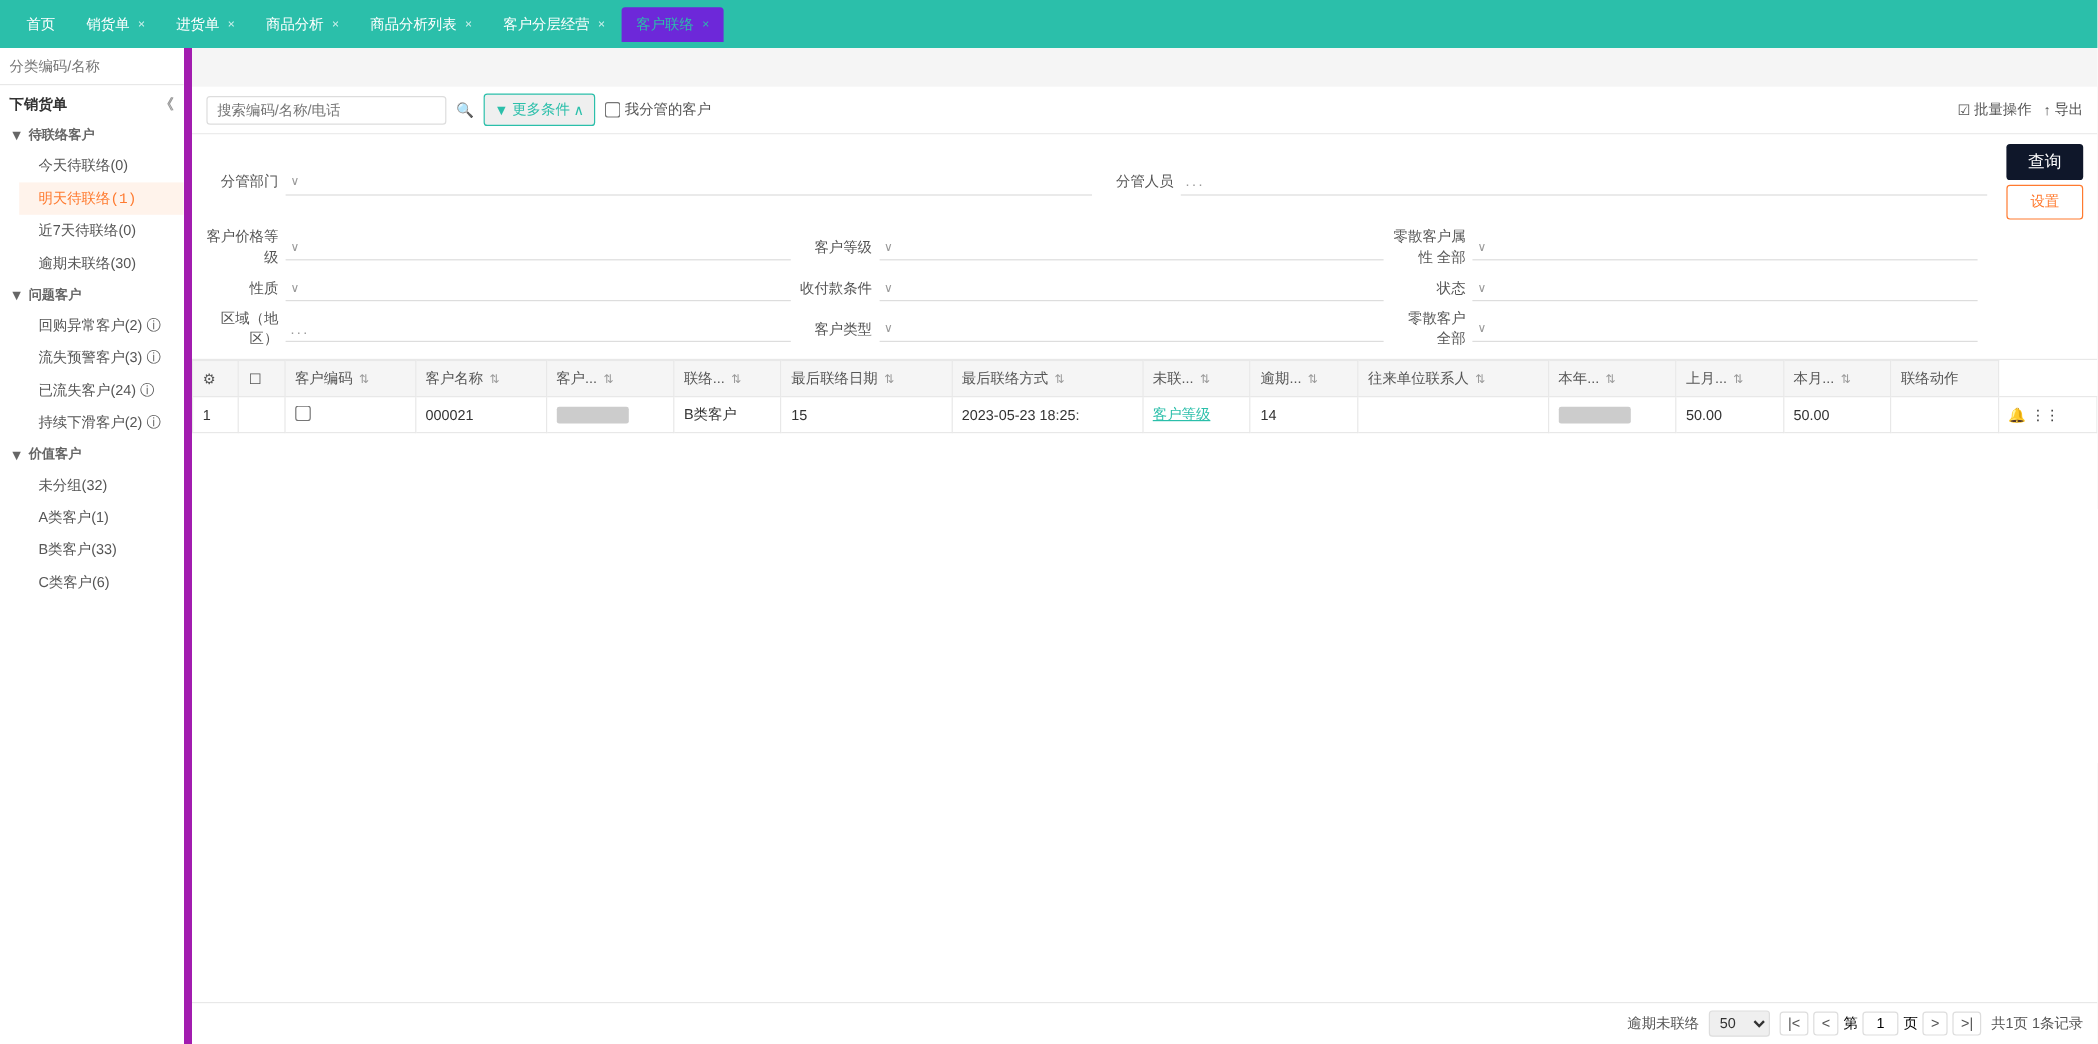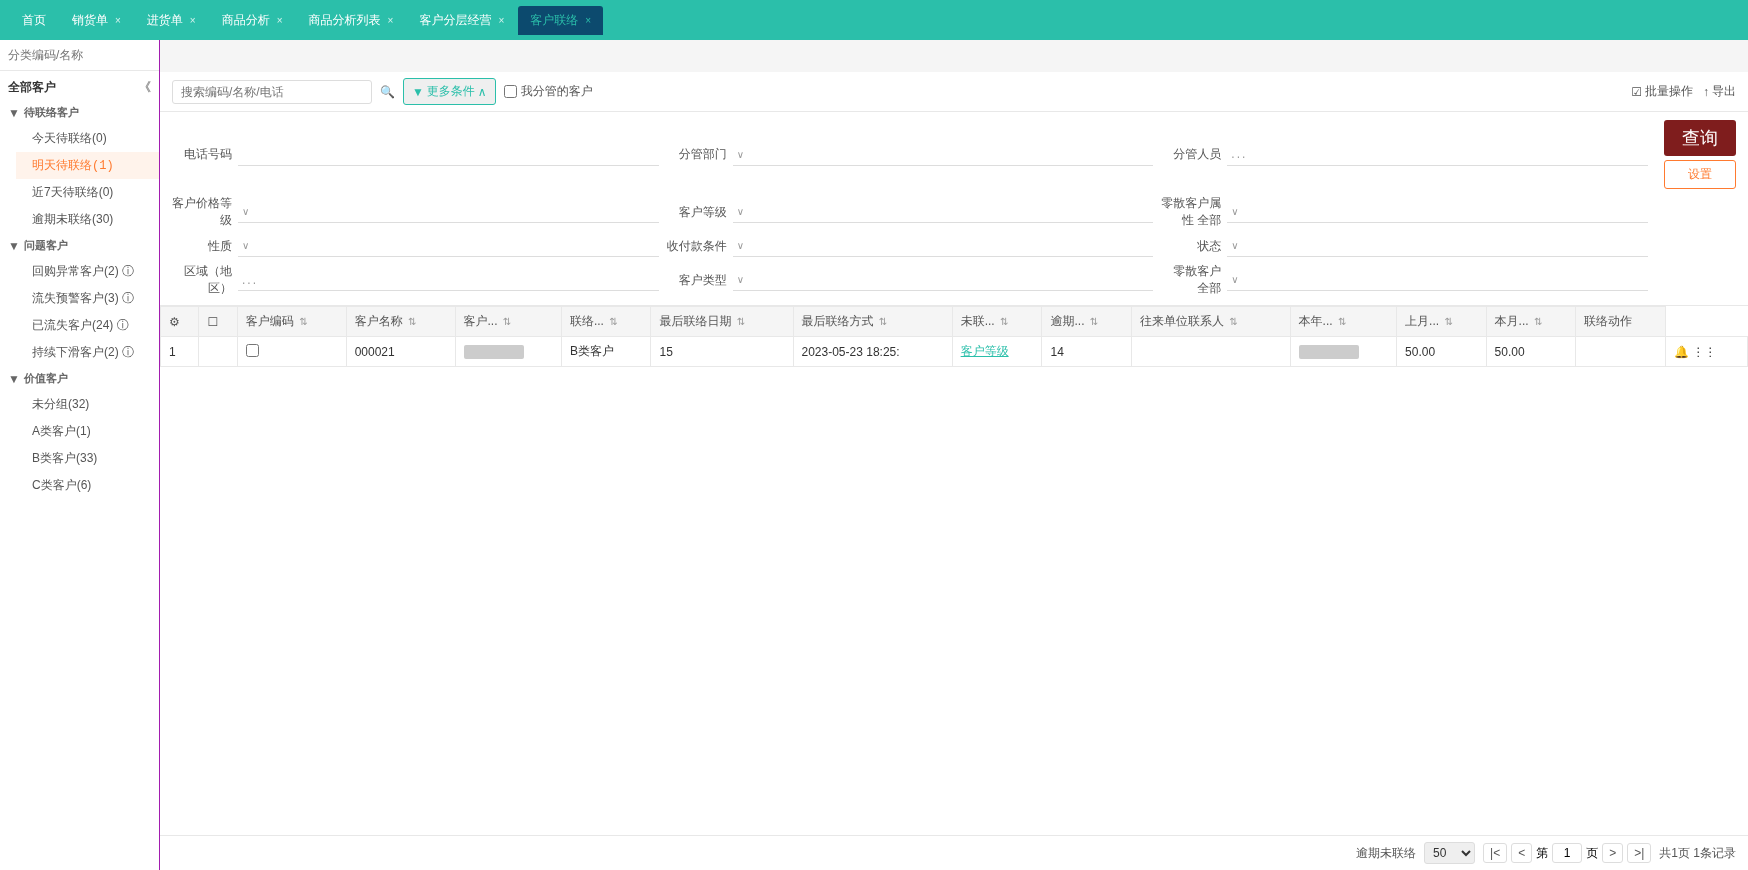--- a/index.html
+++ b/index.html
@@ -18,41 +18,41 @@
       color: #fff;
       padding: 6px 12px;
       cursor: pointer;
       border-radius: 3px 3px 0 0;
       white-space: nowrap;
       display: flex;
       align-items: center;
       gap: 4px;
     }
     .nav-item.active {
-      background: #0c4a6e;
+      background: #6d28d9;
       color: #2bbfaa;
     }
     .nav-close {
       font-size: 10px;
       color: rgba(255,255,255,0.8);
       margin-left: 3px;
     }
     .nav-item.active .nav-close { color: #2bbfaa; }
 
     
     .main-layout {
       display: flex;
       height: calc(870px - 40px);
     }
 
     
     .sidebar {
       width: 160px;
       background: #fff;
-      border-right: 1px solid #a21caf;
+      border-right: 7px solid #a21caf;
       overflow-y: auto;
       flex-shrink: 0;
     }
     .sidebar-search {
       display: flex;
       align-items: center;
       padding: 8px;
       border-bottom: 1px solid #e8e8e8;
     }
     .sidebar-search input {
@@ -184,27 +184,27 @@
     }
     .filter-field .chevron { color: #999; font-size: 10px; }
     .filter-field .dots { color: #999; letter-spacing: 2px; }
     .filter-cell {
       display: flex;
       align-items: center;
       gap: 6px;
     }
     .filter-cell .filter-label { width: 60px; }
     .query-btn {
-      background: #7f1d1d;
+      background: #0f172a;
       color: #fff;
       border: none;
       border-radius: 3px;
       padding: 6px 18px;
       cursor: pointer;
-      font-size: 18px;
+      font-size: 14px;
     }
     .set-btn {
       background: #fff;
       color: #ff7a2f;
       border: 1px solid #ff7a2f;
       border-radius: 3px;
       padding: 5px 18px;
       cursor: pointer;
       font-size: 12px;
     }
@@ -305,21 +305,21 @@
   </div>
 
 <div class="main-layout">
 
   <div class="sidebar">
     <div class="sidebar-search">
       <input type="text" placeholder="分类编码/名称" style="">
 
     </div>
     <div class="sidebar-section-header">
-      <span>全部客户</span>
+      <span>下销货单</span>
       <span class="collapse-icon">《</span>
     </div>
 
   <div class="sidebar-group-label"><span class="triangle">▼</span>待联络客户</div>
       <div class="sidebar-item">今天待联络(0)</div>
       <div class="sidebar-item active">明天待联络(1)</div>
       <div class="sidebar-item">近7天待联络(0)</div>
       <div class="sidebar-item">逾期未联络(30)</div>
       <div class="sidebar-group-label"><span class="triangle">▼</span>问题客户</div>
       <div class="sidebar-item">回购异常客户(2) ⓘ</div>
@@ -355,24 +355,20 @@
         <div class="action-link">
           <span>↑</span>
           <span>导出</span>
         </div>
       </div>
     </div>
 
     <div class="filter-panel">
 
       <div class="filter-row">
-        <div class="filter-cell" style="flex:2">
-          <span class="filter-label">电话号码</span>
-          <div class="filter-field" style="flex:1"></div>
-        </div>
         <div class="filter-cell" style="flex:2">
           <span class="filter-label">分管部门</span>
           <div class="filter-field" style="flex:1">
               <span class="chevron">∨</span>
             </div>
         </div>
         <div class="filter-cell" style="flex:2">
           <span class="filter-label">分管人员</span>
           <div class="filter-field" style="flex:1">
               <span class="dots">...</span>

